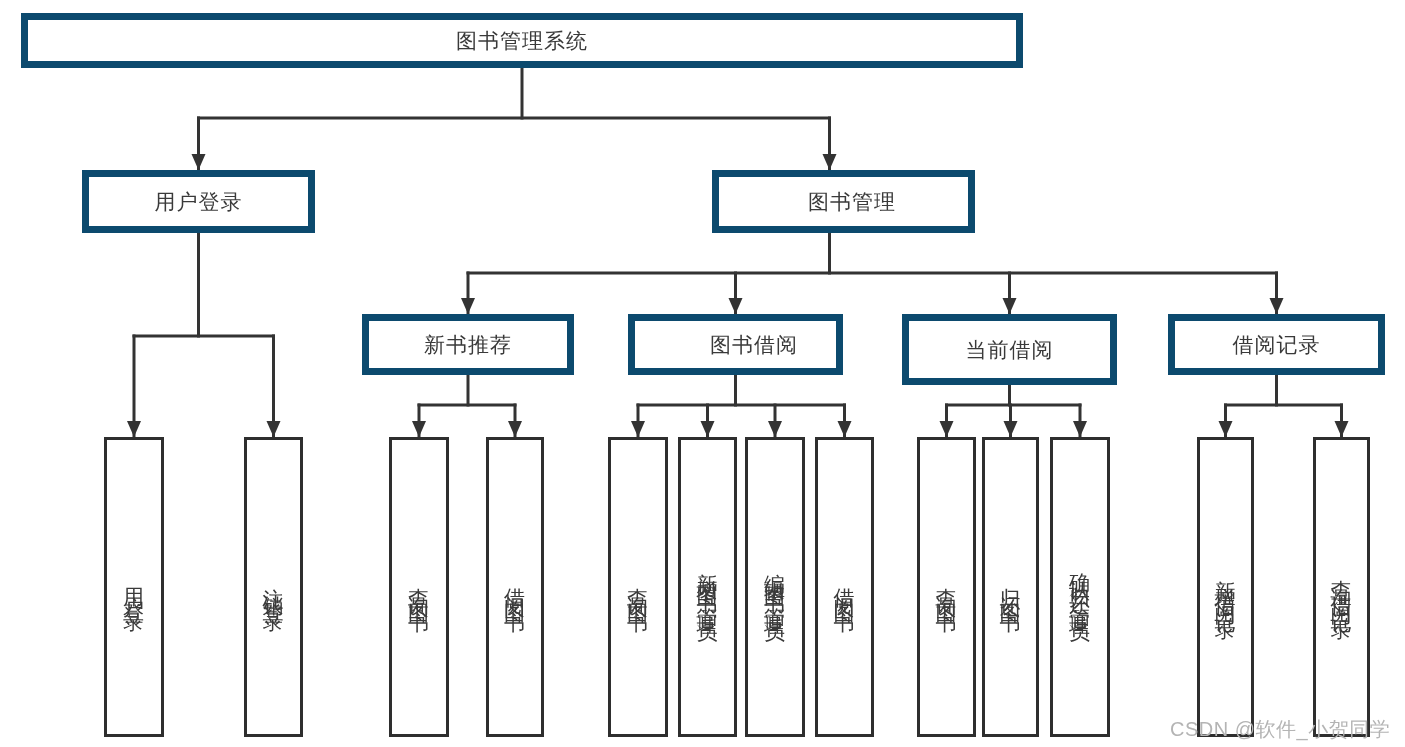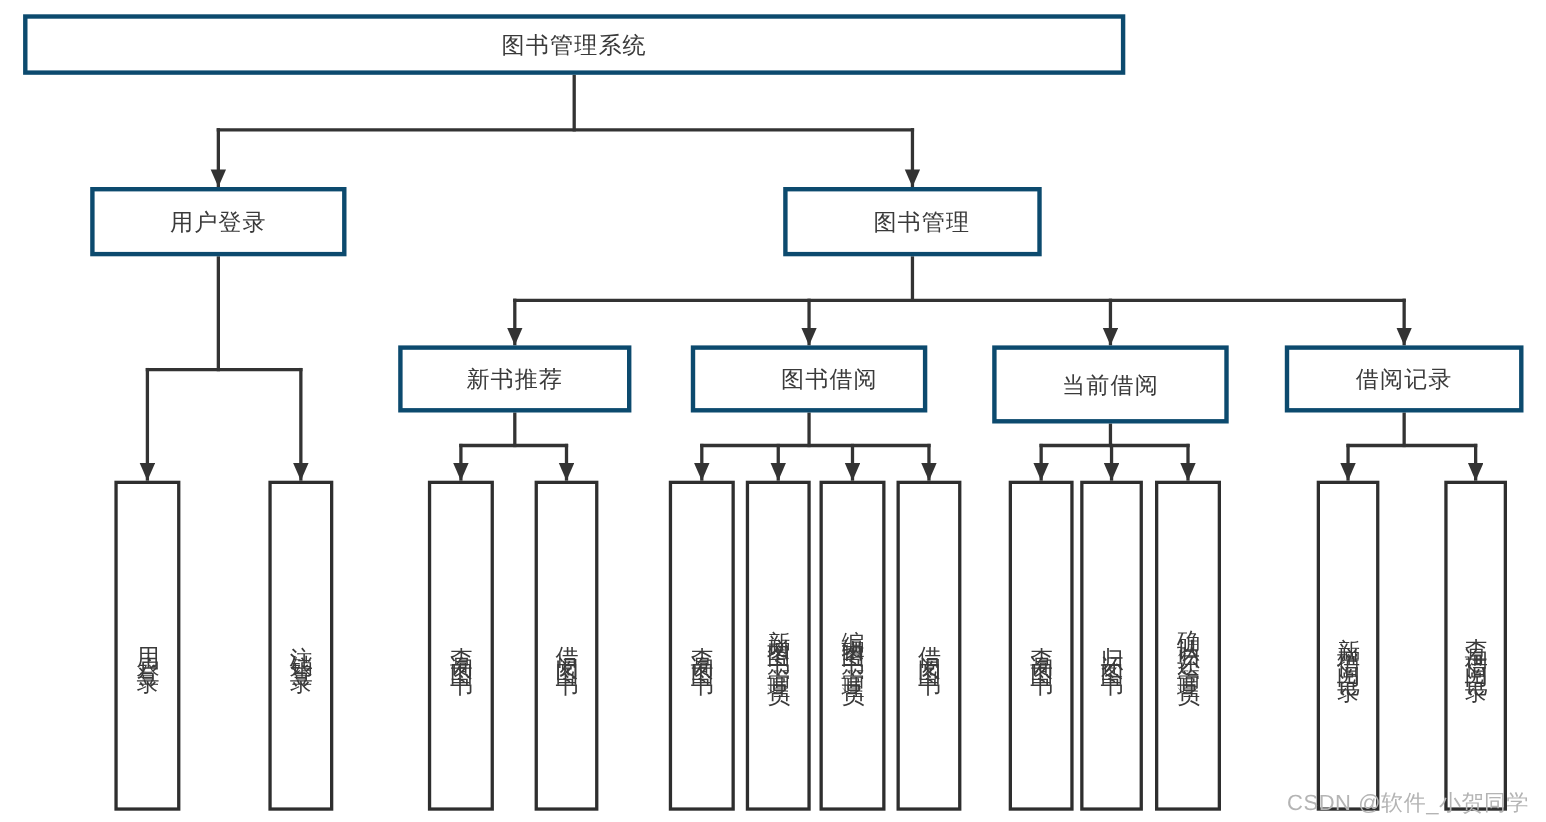--- a/index.html
+++ b/index.html
@@ -24,21 +24,21 @@
     z-index: 1;
   }
   svg.connectors line {
     stroke: #333333;
     stroke-width: 3;
     stroke-linecap: square;
   }
   .hnode {
     position: absolute;
     box-sizing: border-box;
-    border: 4px solid #0c4a6e;
+    border: 7px solid #0c4a6e;
     background: #ffffff;
     display: flex;
     align-items: center;
     justify-content: center;
     font-size: 21px;
     color: #3a3a3a;
     letter-spacing: 1px;
     z-index: 2;
   }
   .vnode {
@@ -120,21 +120,21 @@
 
     <line x1="1276.5" y1="375" x2="1276.5" y2="405"></line>
     <line x1="1225.5" y1="405" x2="1341.5" y2="405"></line>
     <line x1="1225.5" y1="405" x2="1225.5" y2="437" marker-end="url(#arw)"></line>
     <line x1="1341.5" y1="405" x2="1341.5" y2="437" marker-end="url(#arw)"></line>
   </svg>
 
   <div class="hnode" style="left:21px; top:13px; width:1002px; height:55px;">图书管理系统</div>
 
   <div class="hnode" style="left:82px; top:170px; width:233px; height:63px;">用户登录</div>
-  <div class="hnode" style="left:712px; top:170px; width:235px; height:63px;padding-left:17px;">图书管理</div>
+  <div class="hnode" style="left:712px; top:170px; width:263px; height:63px;padding-left:17px;">图书管理</div>
 
   <div class="hnode" style="left:362px; top:314px; width:212px; height:61px;text-align:right;">新书推荐</div>
   <div class="hnode" style="left:628px; top:314px; width:215px; height:61px;padding-left:37px;">图书借阅</div>
   <div class="hnode" style="left:902px; top:314px; width:215px; height:71px;">当前借阅</div>
   <div class="hnode" style="left:1168px; top:314px; width:217px; height:61px;">借阅记录</div>
 
   <div class="vnode" style="left:104px; width:60px;">用户登录</div>
   <div class="vnode" style="left:244px; width:59px;">注销登录</div>
 
   <div class="vnode" style="left:389px; width:60px;">查询图书</div>

